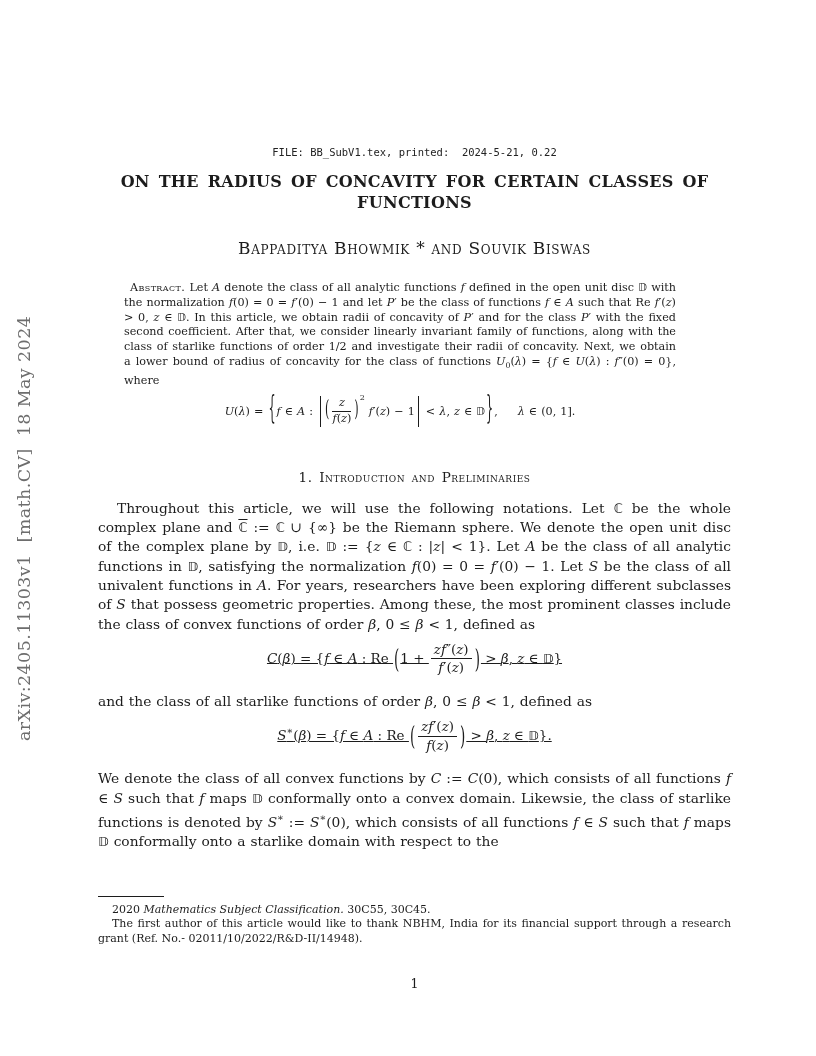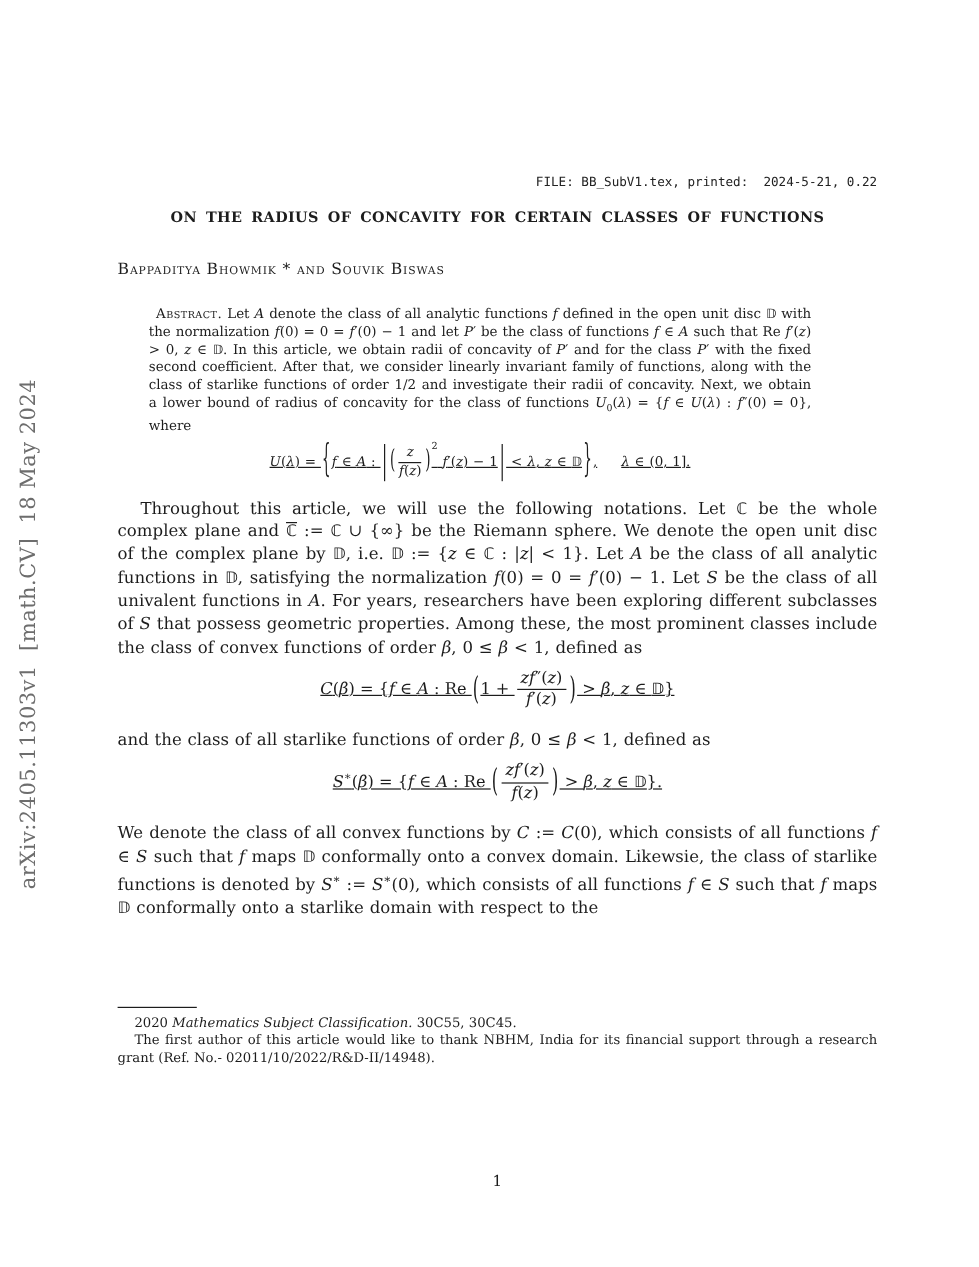--- a/index.html
+++ b/index.html
@@ -12,39 +12,39 @@
   .arxiv-stamp {
     position:absolute; left:14px; top:258px; height:540px; width:28px;
     writing-mode:vertical-rl; transform:rotate(180deg);
     font-size:17.5px; letter-spacing:0.4px; color:#6d6d6d;
     text-align:center; white-space:pre;
   }
   
   .content { position:absolute; left:98px; top:146px; width:633px; }
   .file-line {
     font-family:"DejaVu Sans Mono","Liberation Mono",monospace;
-    font-size:10.5px; text-align:right; white-space:pre; color:#222;
+    font-size:10.5px; text-align:center; white-space:pre; color:#222;
   }
   .paper-title {
     margin-top:13px; text-align:center; font-weight:bold;
-    font-size:12px; line-height:21px; letter-spacing:0.3px; word-spacing:3px;
+    font-size:16px; line-height:21px; letter-spacing:0.3px; word-spacing:3px;
   }
   .authors {
-    margin-top:25px; font-variant:small-caps;
-    font-size:13px; letter-spacing:0.7px;
+    margin-top:25px; text-align:center; font-variant:small-caps;
+    font-size:17px; letter-spacing:0.7px;
   }
   
   .abstract {
     margin:23px 55px 0 26px; font-size:11.2px; line-height:14.8px;
     text-align:justify; word-spacing:0.5px;
   }
   .abstract .first { text-indent:6px; }
   .sc { font-variant:small-caps; letter-spacing:0.4px; }
   .formula { text-align:center; margin:7px 0 5px 0; white-space:nowrap; }
-  .abstract .formula { font-size:11.2px;text-decoration:underline; }
+  .abstract .formula { font-size:11.2px; }
   
   .section-heading {
     margin-top:42px; text-align:center; font-variant:small-caps;
     font-size:13.5px; letter-spacing:0.5px; word-spacing:2px;
   }
   .body-par {
     margin-top:14px; font-size:13.8px; line-height:19.3px;
     text-align:justify; word-spacing:0.5px;
   }
   .body-par.indent { text-indent:19px; }
@@ -61,21 +61,21 @@
   .st { display:inline-block; vertical-align:middle; transform-origin:50% 52%; margin:0 1px; }
   .s2 { transform:scaleY(1.95); }
   .s3 { transform:scaleY(2.85); }
   .vbar { display:inline-block; width:1px; height:34px; background:currentColor; vertical-align:middle; margin:0 3px; }
   .abstract .vbar { height:31px; }
   .fsup { position:relative; top:-14px; font-size:0.72em; }
   .sup { vertical-align:super; font-size:0.72em; }
   sub { font-size:0.7em; }
   .gap { display:inline-block; width:20px; }
   
-  .footnotes { position:absolute; left:98px; top:839px; width:633px; font-size:11px; line-height:14.3px; text-align:justify; }
+  .footnotes { position:absolute; left:98px; top:896px; width:633px; font-size:11px; line-height:14.3px; text-align:justify; }
   .fn-rule { width:66px; border-top:1px solid #1c1c1c; margin-bottom:6px; }
   .fn { text-indent:14px; }
   .page-number { position:absolute; left:98px; top:976px; width:633px; text-align:center; font-size:12.5px; }
 </style>
 </head>
 <body>
 
 <div class="page">
 
   <div class="arxiv-stamp">arXiv:2405.11303v1  [math.CV]  18 May 2024</div>
@@ -88,20 +88,21 @@
 
     <div class="authors">Bappaditya Bhowmik * and Souvik Biswas</div>
 
     <div class="abstract">
       <div class="first"><span class="sc">Abstract.</span>
         <span>Let <span class="cal">A</span> denote the class of all analytic functions <i>f</i> defined in the open unit disc <span class="bb">𝔻</span> with the normalization <i>f</i>(0) = 0 = <i>f</i>′(0) − 1 and let <i>P</i>′ be the class of functions <i>f</i> ∈ <span class="cal">A</span> such that Re <i>f</i>′(<i>z</i>) &gt; 0, <i>z</i> ∈ <span class="bb">𝔻</span>. In this article, we obtain radii of concavity of <i>P</i>′ and for the class <i>P</i>′ with the fixed second coefficient. After that, we consider linearly invariant family of functions, along with the class of starlike functions of order 1/2 and investigate their radii of concavity. Next, we obtain a lower bound of radius of concavity for the class of functions <span class="cal">U</span><sub>0</sub>(<i>λ</i>) = {<i>f</i> ∈ <span class="cal">U</span>(<i>λ</i>) : <i>f</i>″(0) = 0}, where</span>
       </div>
       <div class="formula"><span class="cal">U</span>(<i>λ</i>) = <span class="st s3">{</span><i>f</i> ∈ <span class="cal">A</span> : <span class="vbar"></span><span class="st s2">(</span><span class="frac"><span class="num"><i>z</i></span><span class="den"><i>f</i>(<i>z</i>)</span></span><span class="st s2">)</span><span class="fsup">2</span> <i>f</i>′(<i>z</i>) − 1<span class="vbar"></span> &lt; <i>λ</i>, <i>z</i> ∈ <span class="bb">𝔻</span><span class="st s3">}</span>,<span class="gap"></span><i>λ</i> ∈ (0, 1].</div>
     </div>
 
+    <div class="section-heading">1. Introduction and Preliminaries</div>
 
     <div class="body-par indent">Throughout this article, we will use the following notations. Let <span class="bb">ℂ</span> be the whole complex plane and <span class="bb ol">ℂ</span> := <span class="bb">ℂ</span> ∪ {∞} be the Riemann sphere. We denote the open unit disc of the complex plane by <span class="bb">𝔻</span>, i.e. <span class="bb">𝔻</span> := {<i>z</i> ∈ <span class="bb">ℂ</span> : |<i>z</i>| &lt; 1}. Let <span class="cal">A</span> be the class of all analytic functions in <span class="bb">𝔻</span>, satisfying the normalization <i>f</i>(0) = 0 = <i>f</i>′(0) − 1. Let <span class="cal">S</span> be the class of all univalent functions in <span class="cal">A</span>. For years, researchers have been exploring different subclasses of <span class="cal">S</span> that possess geometric properties. Among these, the most prominent classes include the class of convex functions of order <i>β</i>, 0 ≤ <i>β</i> &lt; 1, defined as</div>
 
     <div class="formula body-formula"><i>C</i>(<i>β</i>) = {<i>f</i> ∈ <span class="cal">A</span> : Re <span class="st s2">(</span>1 + <span class="frac"><span class="num"><i>zf</i>″(<i>z</i>)</span><span class="den"><i>f</i>′(<i>z</i>)</span></span><span class="st s2">)</span> &gt; <i>β</i>, <i>z</i> ∈ <span class="bb">𝔻</span>}</div>
 
     <div class="body-par cont">and the class of all starlike functions of order <i>β</i>, 0 ≤ <i>β</i> &lt; 1, defined as</div>
 
     <div class="formula body-formula"><i>S</i><span class="sup">∗</span>(<i>β</i>) = {<i>f</i> ∈ <span class="cal">A</span> : Re <span class="st s2">(</span><span class="frac"><span class="num"><i>zf</i>′(<i>z</i>)</span><span class="den"><i>f</i>(<i>z</i>)</span></span><span class="st s2">)</span> &gt; <i>β</i>, <i>z</i> ∈ <span class="bb">𝔻</span>}.</div>
 
     <div class="body-par cont">We denote the class of all convex functions by <i>C</i> := <i>C</i>(0), which consists of all functions <i>f</i> ∈ <span class="cal">S</span> such that <i>f</i> maps <span class="bb">𝔻</span> conformally onto a convex domain. Likewsie, the class of starlike functions is denoted by <i>S</i><span class="sup">∗</span> := <i>S</i><span class="sup">∗</span>(0), which consists of all functions <i>f</i> ∈ <span class="cal">S</span> such that <i>f</i> maps <span class="bb">𝔻</span> conformally onto a starlike domain with respect to the</div>

